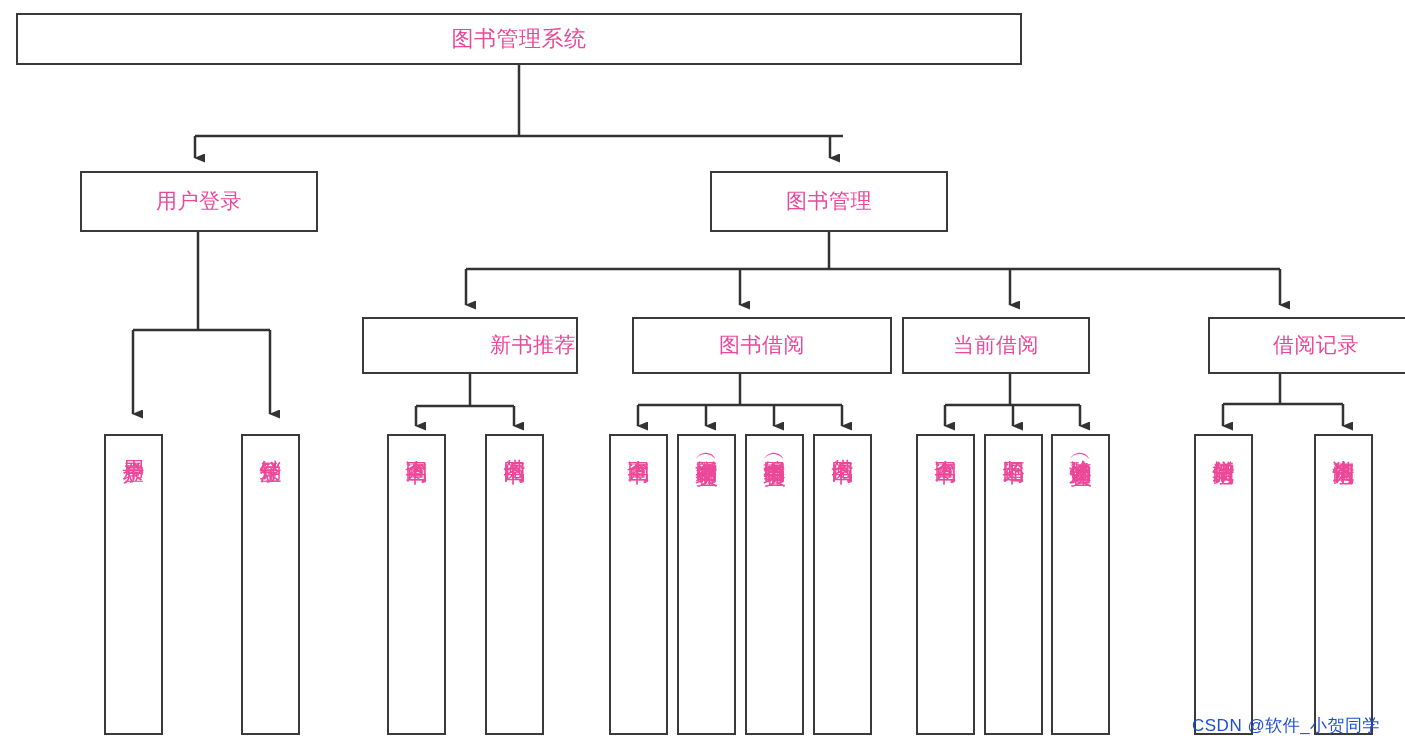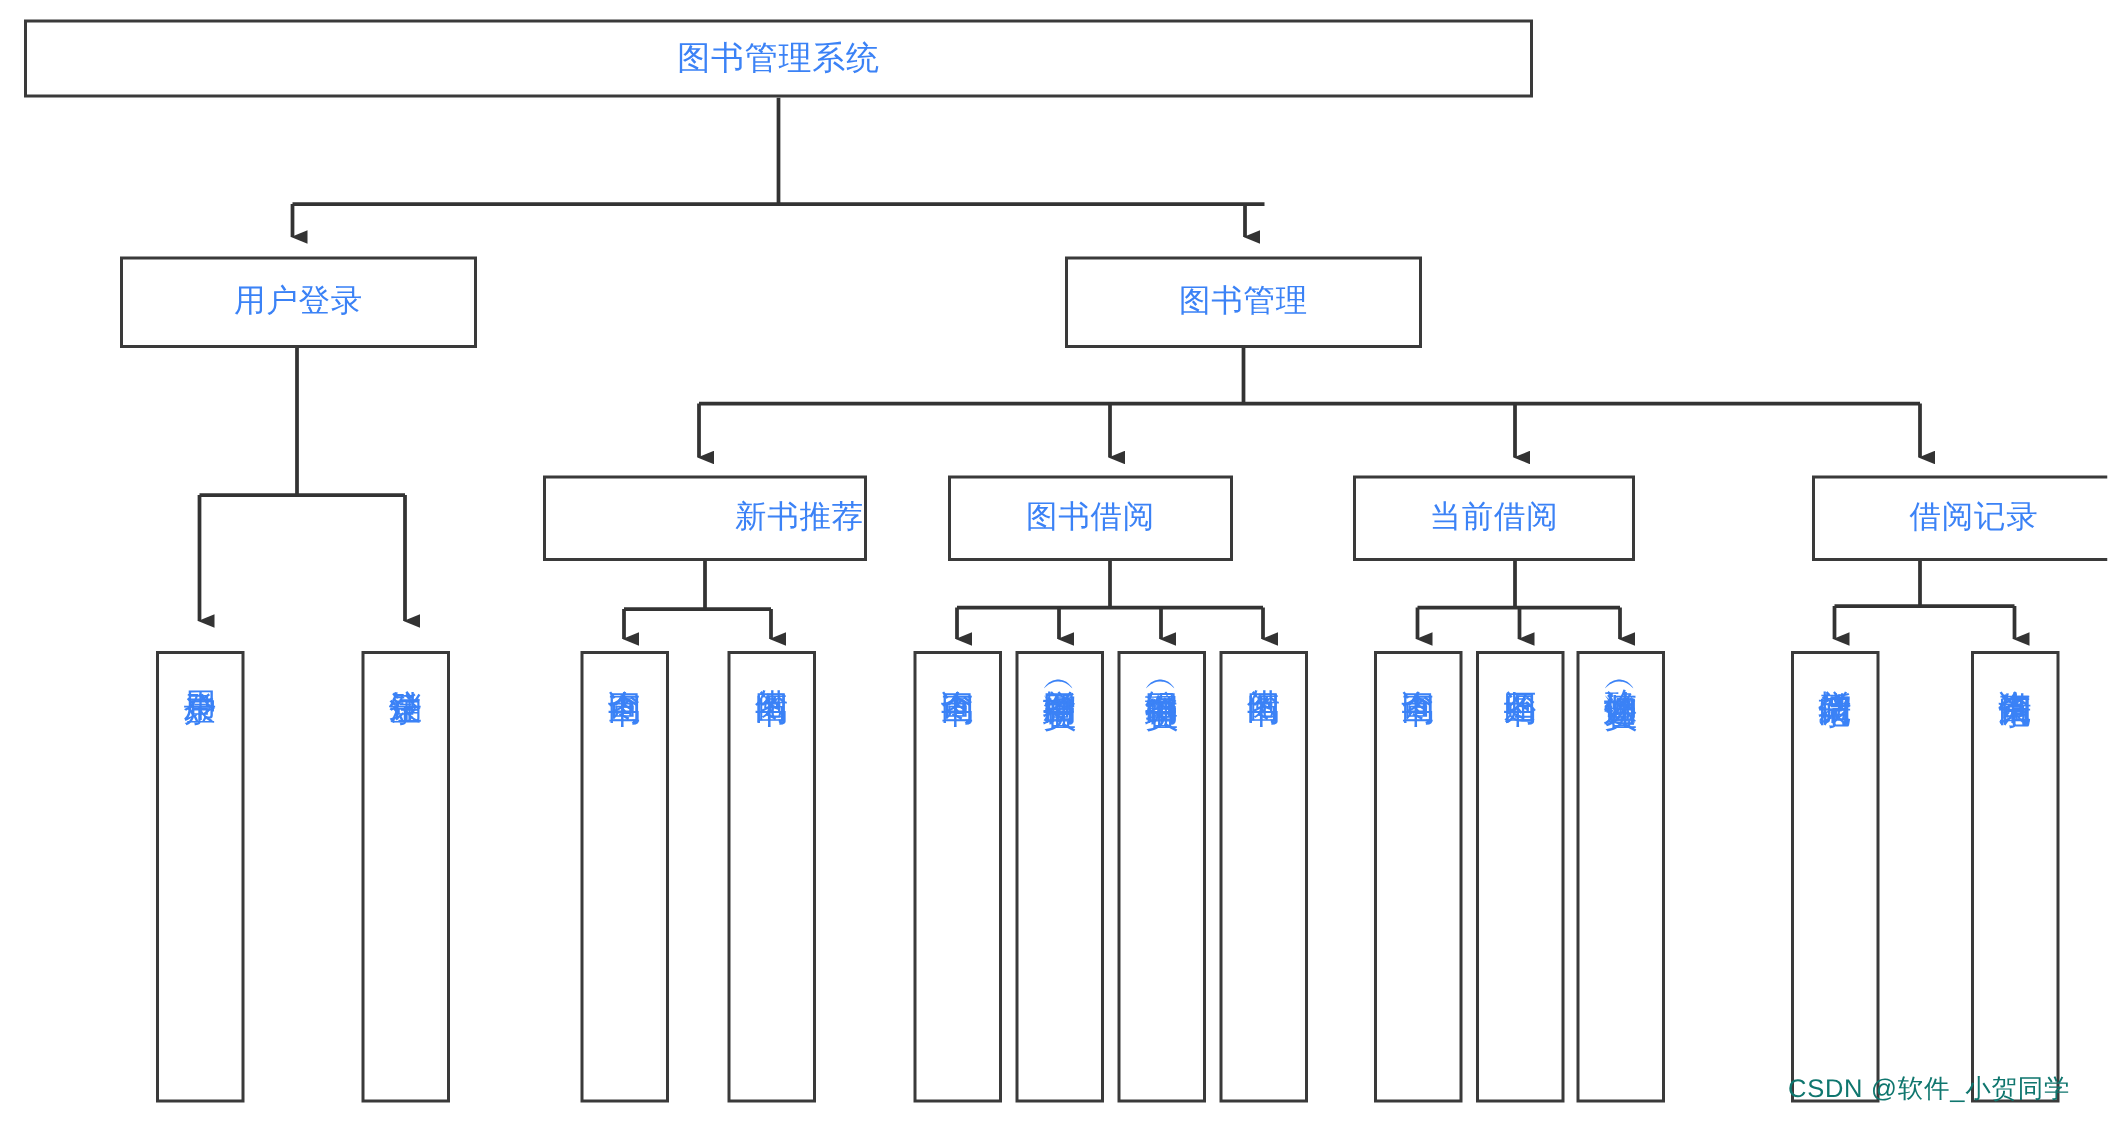--- a/index.html
+++ b/index.html
@@ -26,21 +26,21 @@
     pointer-events: none;
   }
   .node {
     position: absolute;
     box-sizing: border-box;
     background: #ffffff;
     border: 2px solid #3a3a3a;
     display: flex;
     align-items: center;
     justify-content: center;
-    color: #3b82f6;
+    color: #ec4899;
   }
   .node .label {
     display: block;
     text-align: center;
     line-height: 1.18;
   }
   .node.horizontal .label {
     font-size: 21px;
     letter-spacing: 0.5px;
   }
@@ -57,21 +57,21 @@
     text-orientation: upright;
     font-size: 22px;
     line-height: 1.08;
     letter-spacing: 1px;
     white-space: nowrap;
     margin: 0 auto;
   }
   .watermark {
     position: absolute;
     font-size: 17px;
-    color: #0f766e;
+    color: #1d4ed8;
     white-space: nowrap;
     letter-spacing: 0.5px;
   }
 </style>
 </head>
 <body>
 
 <div id="canvas">
 
   <svg class="edges" viewBox="0 0 1405 747">
@@ -131,21 +131,21 @@
   <div class="node horizontal" style="left:80px; top:171px; width:238px; height:61px;">
     <span class="label">用户登录</span>
   </div>
   <div class="node horizontal" style="left:710px; top:171px; width:238px; height:61px;">
     <span class="label">图书管理</span>
   </div>
 
   <div class="node horizontal" style="left:362px; top:317px; width:216px; height:57px;justify-content:flex-end;">
     <span class="label">新书推荐</span>
   </div>
-  <div class="node horizontal" style="left:632px; top:317px; width:190px; height:57px;">
+  <div class="node horizontal" style="left:632px; top:317px; width:260px; height:57px;">
     <span class="label">图书借阅</span>
   </div>
   <div class="node horizontal" style="left:902px; top:317px; width:188px; height:57px;">
     <span class="label">当前借阅</span>
   </div>
   <div class="node horizontal" style="left:1172px; top:317px; width:216px; height:57px;margin-left:36px;">
     <span class="label">借阅记录</span>
   </div>
 
   <div class="node vertical" style="left:104px; top:434px; width:59px; height:301px;">

